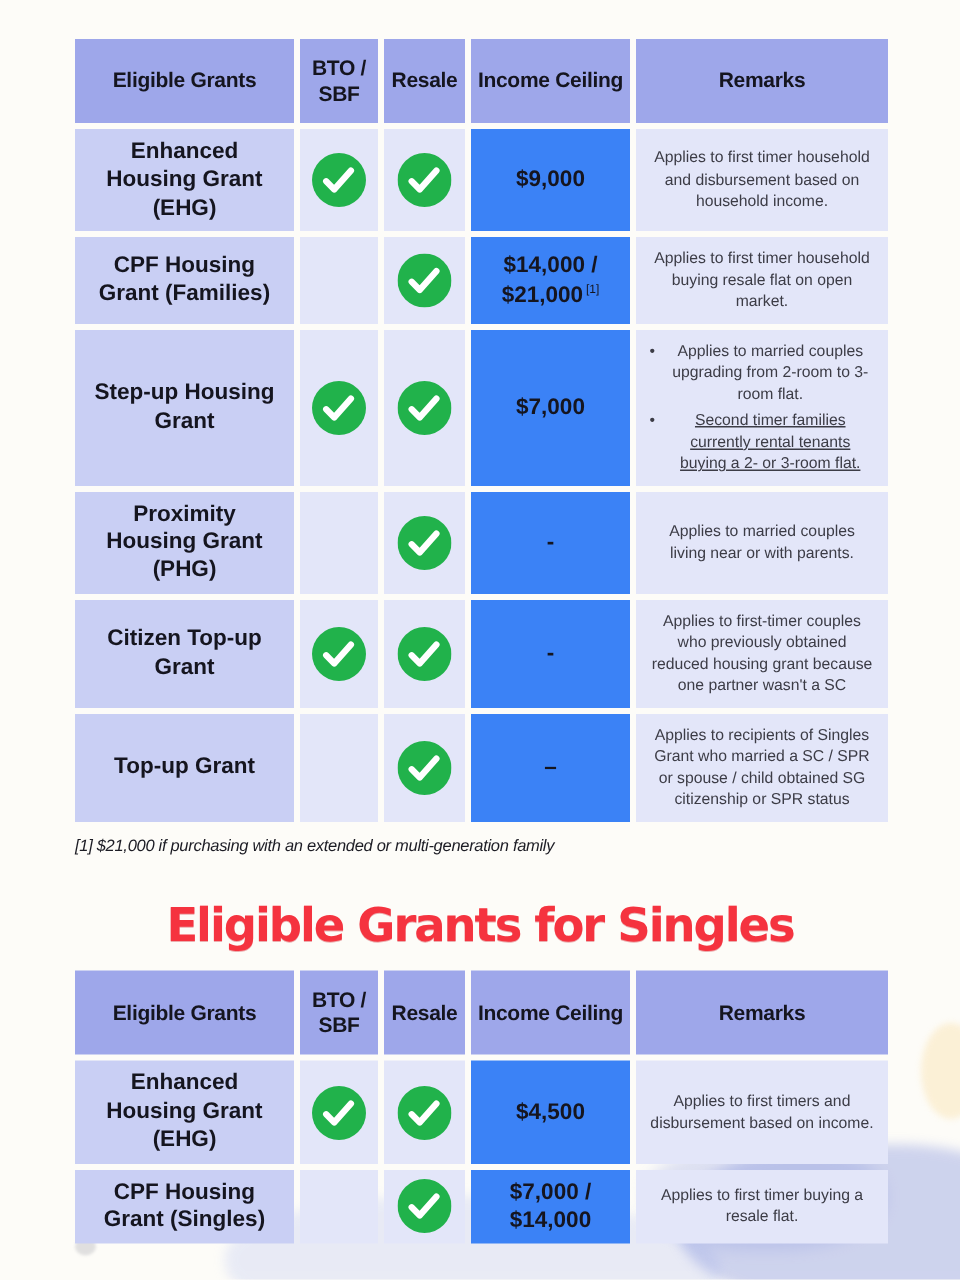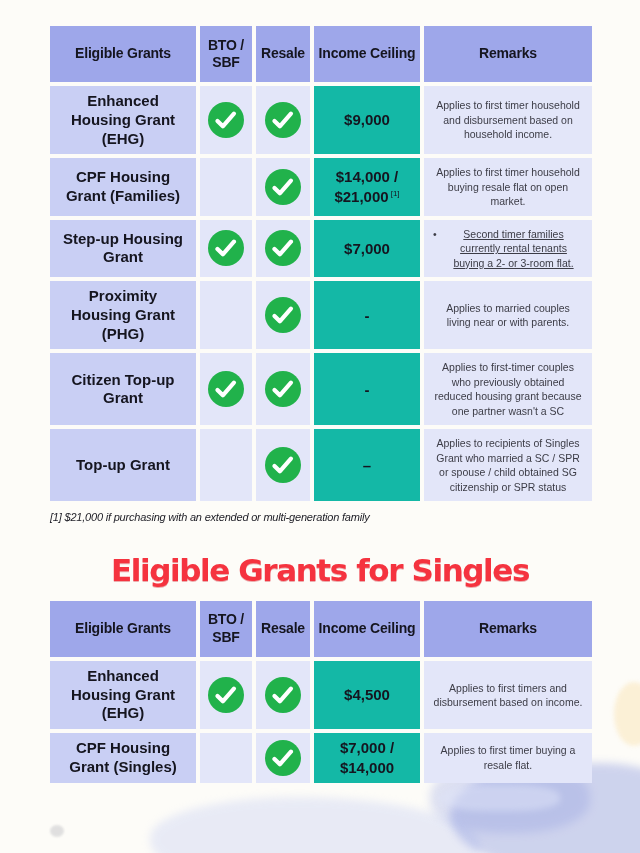--- a/index.html
+++ b/index.html
@@ -60,21 +60,21 @@
   }
   .cell.grant {
     background:#c9cff4;
     font-weight:bold;
     font-size:15px;
     line-height:1.25;
     padding:6px 8px;
   }
   .cell.check-cell { background:#e3e6f9; }
   .cell.income {
-    background:#14b8a6;
+    background:#3b82f6;
     font-weight:bold;
     font-size:15px;
     line-height:1.3;
   }
   .cell.income sup { font-size:8px; font-weight:normal; margin-left:2px; }
   .cell.remarks {
     background:#e3e6f9;
     justify-content:flex-start;
     text-align:center;
     font-size:10.5px;
@@ -151,20 +151,21 @@
           <div class="check-badge">
             <svg viewBox="0 0 24 24">
               <circle cx="12" cy="12" r="12" fill="#21b24b"></circle>
               <path d="M6.3 12.6l3.6 3.6 7.4-8.4" fill="none" stroke="#ffffff" stroke-width="2.8" stroke-linecap="round" stroke-linejoin="round"></path>
             </svg>
           </div>
         </div><div class="cell income">
           <span>$7,000</span>
         </div><div class="cell remarks">
           <ul>
+            <li>Applies to married couples upgrading from 2-room to 3-room flat.</li>
             <li>Second timer families currently rental tenants buying a 2- or 3-room flat.</li>
           </ul>
         </div></div>
       <div class="trow"><div class="cell grant">Proximity Housing Grant (PHG)</div><div class="cell check-cell"></div><div class="cell check-cell">
           <div class="check-badge">
             <svg viewBox="0 0 24 24">
               <circle cx="12" cy="12" r="12" fill="#21b24b"></circle>
               <path d="M6.3 12.6l3.6 3.6 7.4-8.4" fill="none" stroke="#ffffff" stroke-width="2.8" stroke-linecap="round" stroke-linejoin="round"></path>
             </svg>
           </div>

